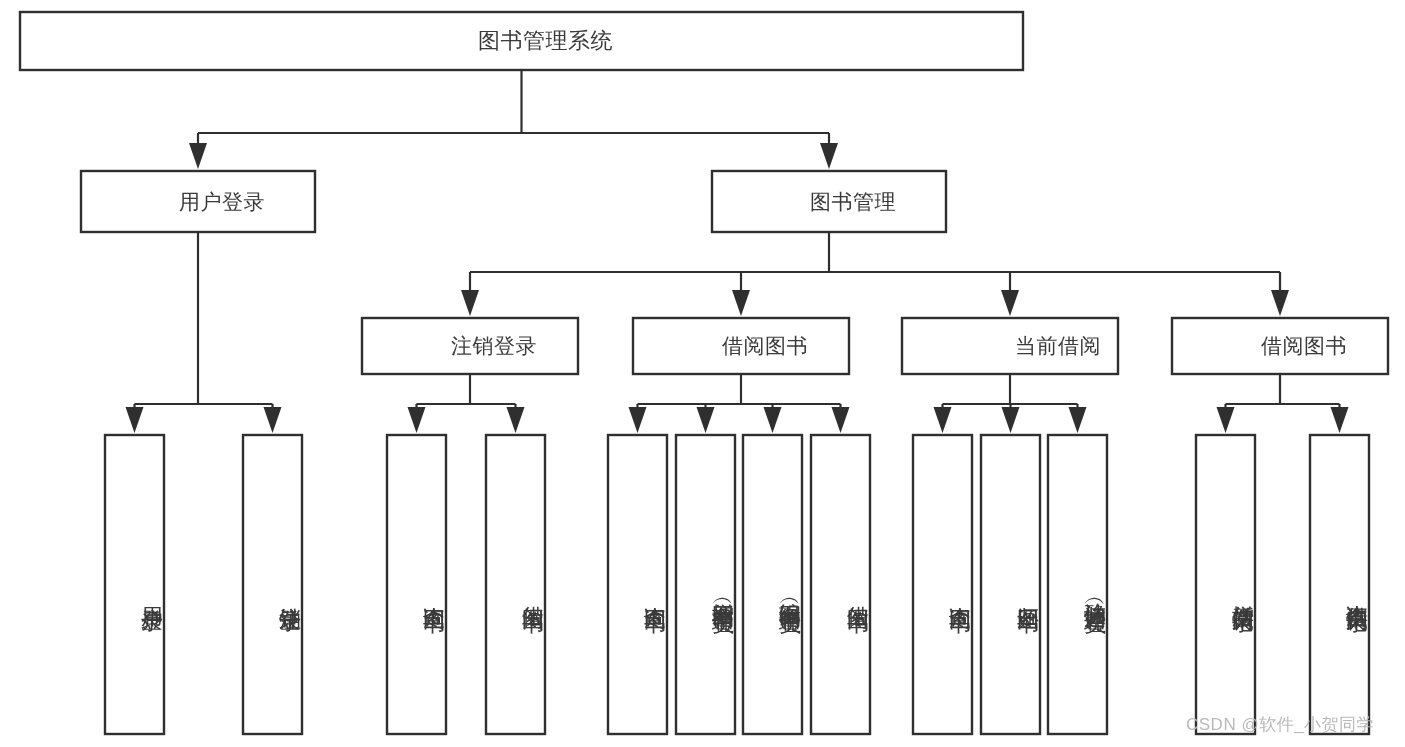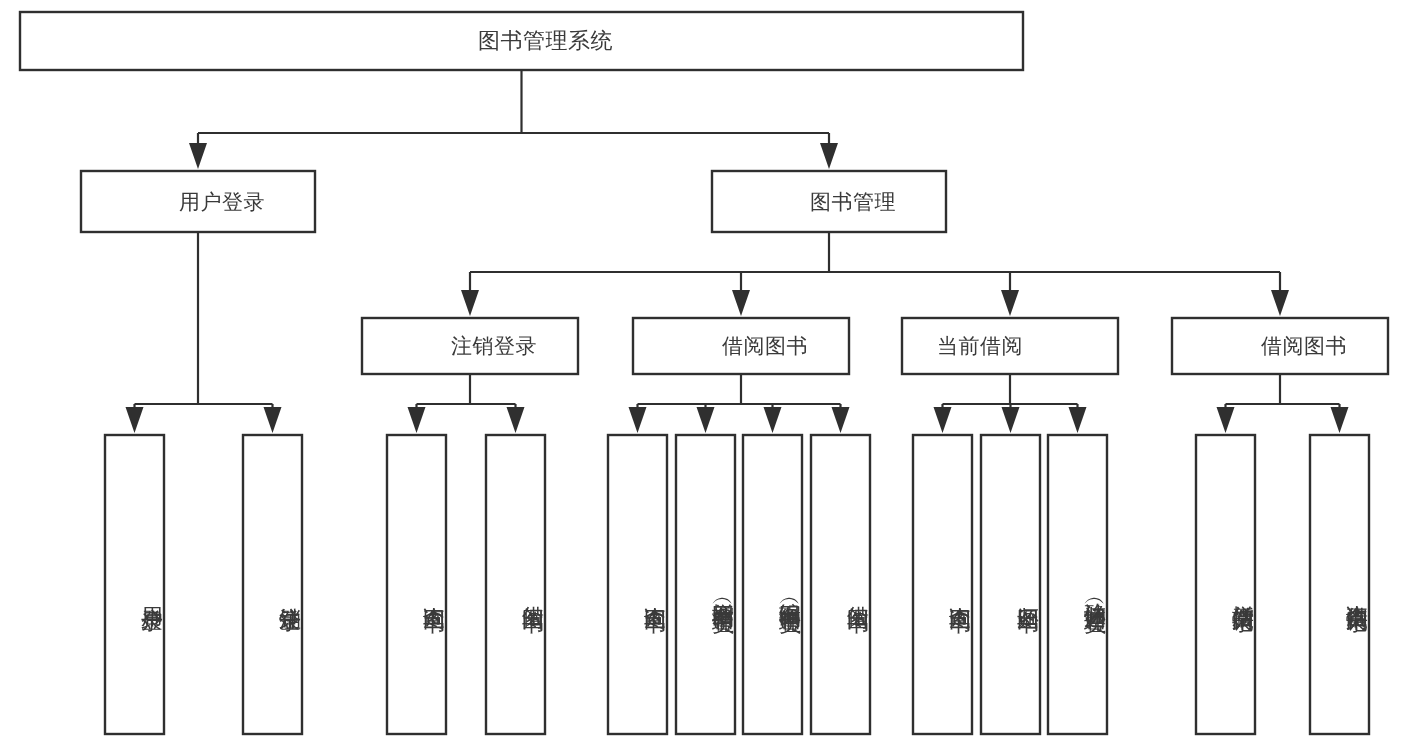--- a/index.html
+++ b/index.html
@@ -184,21 +184,21 @@
       <div class="node-label horizontal root" style="left: 20px; top: 12px; width: 1003px; height: 58px;">图书管理系统</div>
       <div class="hit-area" title="图书管理系统" style="left: 20px; top: 12px; width: 1003px; height: 58px;"></div>
       <div class="node-label horizontal" style="left: 81px; top: 171px; width: 234px; height: 61px;">用户登录</div>
       <div class="hit-area" title="用户登录" style="left: 81px; top: 171px; width: 234px; height: 61px;"></div>
       <div class="node-label horizontal" style="left: 712px; top: 171px; width: 234px; height: 61px; border-radius: 29px;">图书管理</div>
       <div class="hit-area" title="图书管理" style="left: 712px; top: 171px; width: 234px; height: 61px;"></div>
       <div class="node-label horizontal" style="left: 362px; top: 318px; width: 216px; height: 56px;">注销登录</div>
       <div class="hit-area" title="新书推荐" style="left: 362px; top: 318px; width: 216px; height: 56px;"></div>
       <div class="node-label horizontal" style="left: 633px; top: 318px; width: 216px; height: 56px;">借阅图书</div>
       <div class="hit-area" title="图书借阅" style="left: 633px; top: 318px; width: 216px; height: 56px;"></div>
-      <div class="node-label horizontal" style="left: 848px; top: 318px; width: 216px; height: 56px;">当前借阅</div>
+      <div class="node-label horizontal" style="left: 926px; top: 318px; width: 216px; height: 56px;">当前借阅</div>
       <div class="hit-area" title="当前借阅" style="left: 902px; top: 318px; width: 216px; height: 56px;"></div>
       <div class="node-label horizontal" style="left: 1172px; top: 318px; width: 216px; height: 56px;">借阅图书</div>
       <div class="hit-area" title="借阅记录" style="left: 1172px; top: 318px; width: 216px; height: 56px;"></div>
       <div class="node-label vertical" style="left: 105px; top: 435px; width: 59px; height: 299px;">用户登录</div>
       <div class="hit-area" title="用户登录" style="left: 105px; top: 435px; width: 59px; height: 299px;"></div>
       <div class="node-label vertical" style="left: 243px; top: 435px; width: 59px; height: 299px;">注销登录</div>
       <div class="hit-area" title="注销登录" style="left: 243px; top: 435px; width: 59px; height: 299px;"></div>
       <div class="node-label vertical" style="left: 387px; top: 435px; width: 59px; height: 299px;">查询图书</div>
       <div class="hit-area" title="查询图书" style="left: 387px; top: 435px; width: 59px; height: 299px;"></div>
       <div class="node-label vertical" style="left: 486px; top: 435px; width: 59px; height: 299px;">借阅图书</div>
@@ -216,14 +216,15 @@
       <div class="node-label vertical" style="left: 981px; top: 435px; width: 59px; height: 299px;">归还图书</div>
       <div class="hit-area" title="归还图书" style="left: 981px; top: 435px; width: 59px; height: 299px;"></div>
       <div class="node-label vertical" style="left: 1048px; top: 435px; width: 59px; height: 299px;">确认归还（管理员）</div>
       <div class="hit-area" title="确认归还（管理员）" style="left: 1048px; top: 435px; width: 59px; height: 299px;"></div>
       <div class="node-label vertical" style="left: 1196px; top: 435px; width: 59px; height: 299px;">新增借阅记录</div>
       <div class="hit-area" title="新增借阅记录" style="left: 1196px; top: 435px; width: 59px; height: 299px;"></div>
       <div class="node-label vertical" style="left: 1310px; top: 435px; width: 59px; height: 299px;">查询借阅记录</div>
       <div class="hit-area" title="查询借阅记录" style="left: 1310px; top: 435px; width: 59px; height: 299px;"></div>
     </div>
 
+  <div id="watermark">CSDN @软件_小贺同学</div>
 
 </div>
 
 </body></html>

